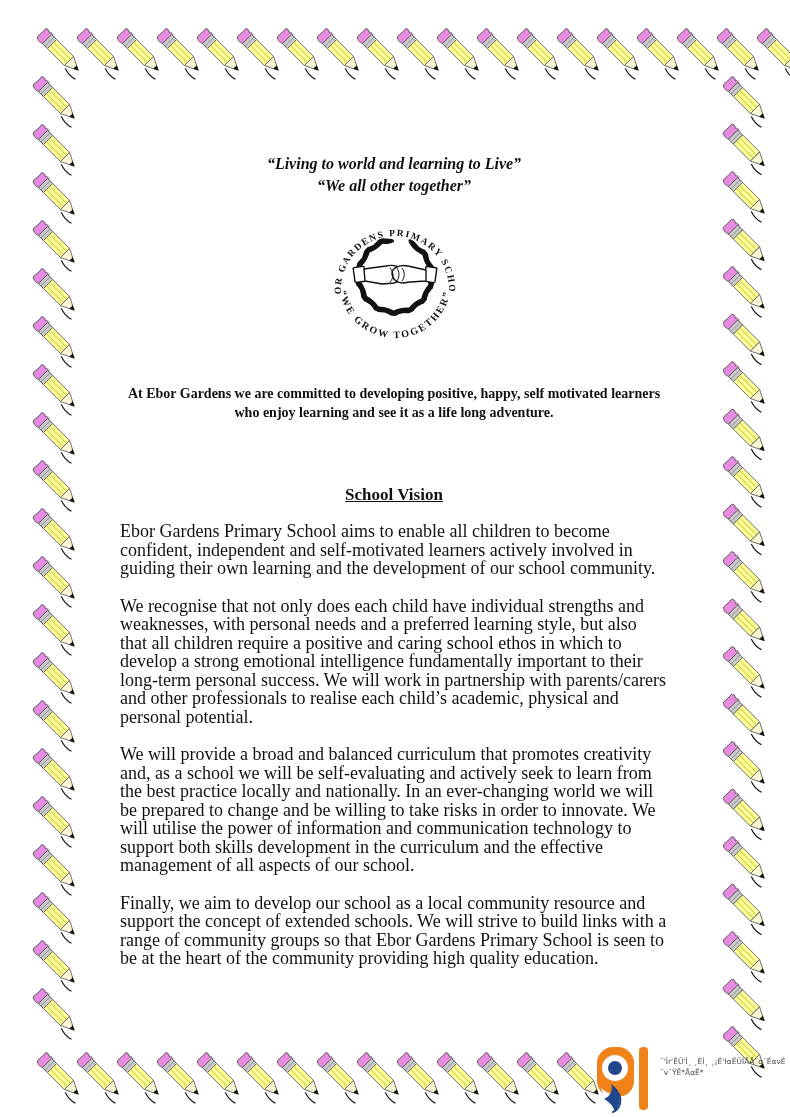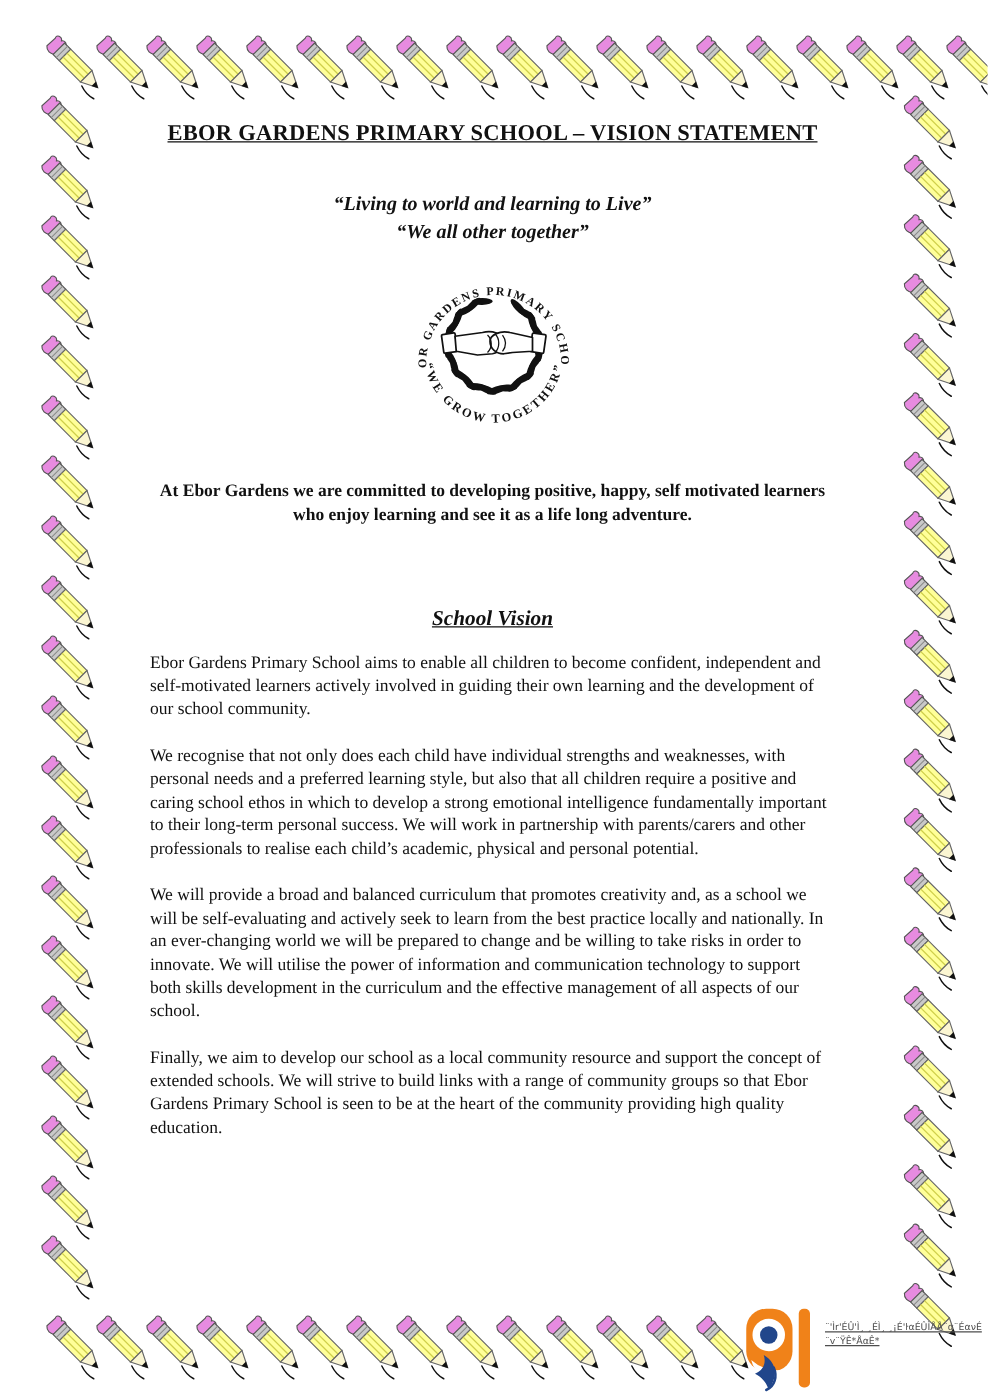--- a/index.html
+++ b/index.html
@@ -18,27 +18,27 @@
     text-decoration:underline;letter-spacing:.2px;white-space:nowrap;
   }
   .quotes{top:153px;text-align:center;font-size:16px;font-weight:bold;font-style:italic;line-height:22px;}
   .emblem-wrap{position:absolute;left:310px;top:216px;z-index:2;}
   .commitment{
     top:384px;text-align:center;font-size:14px;font-weight:bold;line-height:19px;
   }
   .vision-heading{
     top:485px;text-align:center;font-size:17px;font-weight:bold;text-decoration:underline;
   }
-  .paragraphs{top:522px;font-size:14px;line-height:18.5px;text-align:left;}
+  .paragraphs{top:522px;font-size:18px;line-height:18.5px;text-align:left;}
   .paragraphs p{margin:0 0 19px 0;}
   .footer-logo{position:absolute;left:595px;top:1046px;z-index:3;}
   .footer-artifact{
     position:absolute;left:660px;top:1056px;z-index:3;width:126px;
     font-family:"DejaVu Sans", sans-serif;font-size:7.5px;line-height:11px;
-    color:#4d4d4d;text-decoration:underline;word-break:break-all;
+    color:#4d4d4d;word-break:break-all;
   }
   .emblem-text{font-family:"Liberation Serif", serif;font-weight:bold;}
 </style>
 </head>
 <body>
 
 <div class="page">
 
   <svg class="border-svg" width="790" height="1117" viewBox="0 0 790 1117" aria-hidden="true">
     <defs>
@@ -125,21 +125,20 @@
         <use href="#pencil" transform="translate(726,745) rotate(45)"></use>
         <use href="#pencil" transform="translate(726,792.5) rotate(45)"></use>
         <use href="#pencil" transform="translate(726,840) rotate(45)"></use>
         <use href="#pencil" transform="translate(726,887.5) rotate(45)"></use>
         <use href="#pencil" transform="translate(726,935) rotate(45)"></use>
         <use href="#pencil" transform="translate(726,982.5) rotate(45)"></use>
         <use href="#pencil" transform="translate(726,1030) rotate(45)"></use>
       </g>
   </svg>
 
-  <div class="content doc-title" style="position:absolute;">EBOR GARDENS PRIMARY SCHOOL – VISION STATEMENT</div>
 
   <div class="content quotes" style="position:absolute;">
     <div>“Living to world and learning to Live”</div>
     <div>“We all other together”</div>
   </div>
 
   <div class="emblem-wrap">
     <svg width="170" height="130" viewBox="0 0 170 130" aria-hidden="true">
       <defs>
         <path id="arcTop" d="M31,74 A54,54 0 1 1 139,74" fill="none"></path>
@@ -184,21 +183,21 @@
         <rect x="115" y="51" width="11" height="15" rx="1" transform="rotate(8 120 58)"></rect>
         <path d="M54,53 L76,50 C84,48 92,51 93,56 C94,61 90,66 84,67 L72,68 L55,65 Z"></path>
         <path d="M116,54 L98,50 C90,48 82,52 82,57 C82,63 87,67 93,67 L100,66 L116,65 Z"></path>
         <path d="M80,52 C84,56 84,62 80,66 M86,51 C90,55 90,62 86,66 M92,52 C95,56 95,61 92,65" fill="none" stroke-width="1"></path>
       </g>
     </svg>
   </div>
 
   <div class="content commitment" style="position:absolute;">At Ebor Gardens we are committed to developing positive, happy, self motivated learners who enjoy learning and see it as a life long adventure.</div>
 
-  <div class="content vision-heading" style="position:absolute;font-style:italic;">School Vision</div>
+  <div class="content vision-heading" style="position:absolute;">School Vision</div>
 
   <div class="content paragraphs" style="position:absolute;">
     <p>Ebor Gardens Primary School aims to enable all children to become confident, independent and self-motivated learners actively involved in guiding their own learning and the development of our school community.</p>
     <p>We recognise that not only does each child have individual strengths and weaknesses, with personal needs and a preferred learning style, but also that all children require a positive and caring school ethos in which to develop a strong emotional intelligence fundamentally important to their long-term personal success. We will work in partnership with parents/carers and other professionals to realise each child’s academic, physical and personal potential.</p>
     <p>We will provide a broad and balanced curriculum that promotes creativity and, as a school we will be self-evaluating and actively seek to learn from the best practice locally and nationally. In an ever-changing world we will be prepared to change and be willing to take risks in order to innovate. We will utilise the power of information and communication technology to support both skills development in the curriculum and the effective management of all aspects of our school.</p>
     <p>Finally, we aim to develop our school as a local community resource and support the concept of extended schools. We will strive to build links with a range of community groups so that Ebor Gardens Primary School is seen to be at the heart of the community providing high quality education.</p>
   </div>
 
   <div class="footer-logo">
     <svg width="60" height="70" viewBox="0 0 60 70" aria-hidden="true">

